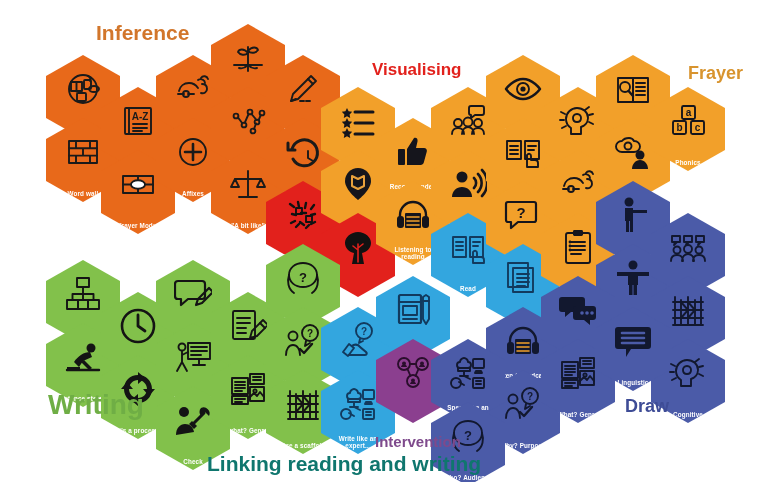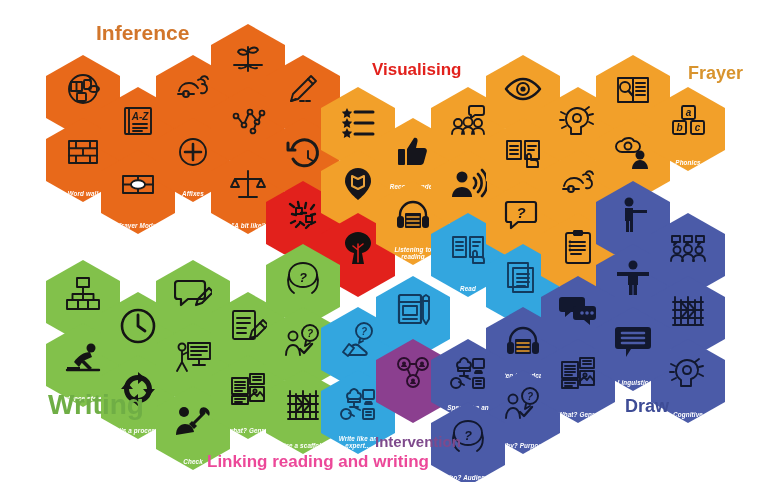--- a/index.html
+++ b/index.html
@@ -1,19 +1,19 @@
 <!DOCTYPE html>
 <html><head>
 <meta charset="utf-8">
 <style>
   html,body{margin:0;padding:0;background:#ffffff;}
   body{width:768px;height:482px;position:relative;overflow:hidden;
        font-family:"Liberation Sans","DejaVu Sans",sans-serif;}
 
-  #board{position:absolute;inset:0;width:768px;height:482px;font-style:italic;}
+  #board{position:absolute;inset:0;width:768px;height:482px;}
 
   .hex{position:absolute;width:74px;height:84px;
        clip-path:polygon(50% 0%,100% 25%,100% 75%,50% 100%,0% 75%,0% 25%);
        display:flex;flex-direction:column;align-items:center;
        justify-content:flex-end;box-sizing:border-box;padding-bottom:5px;}
 
   .hex .glyph{position:absolute;left:0;right:0;top:12px;height:44px;
        display:flex;align-items:center;justify-content:center;}
   .hex .glyph svg{width:38px;height:38px;display:block;}
 
@@ -34,21 +34,21 @@
   svg .f{fill:currentColor;}
   .c-voc svg{color:#1a1a1a;} .c-disc svg{color:#111111;} .c-read svg{color:#15151c;}
   .c-write svg{color:#141414;} .c-link svg{color:#123a5e;}
   .c-oracy svg{color:#12182f;} .c-inter svg{color:#2a0e2c;}
 
   .title{position:absolute;font-weight:700;white-space:nowrap;}
   #t-voc  {color:#D2762B;font-size:21px;left:96px; top:21px;}
   #t-disc {color:#E2211C;font-size:17px;left:372px;top:60px;}
   #t-read {color:#D8942E;font-size:18px;left:688px;top:63px;}
   #t-write{color:#6FAE45;font-size:28px;left:48px; top:389px;}
-  #t-link {color:#ec4899;font-size:17px;left:207px;top:452px;}
+  #t-link {color:#0f766e;font-size:21px;left:207px;top:452px;}
   #t-inter{color:#7E4A8C;font-size:15px;left:375px;top:423px;margin-top:10px;}
   #t-oracy{color:#3E4C96;font-size:18px;left:625px;top:396px;}
 </style>
 </head>
 <body>
 
 <div id="board">
     <div class="hex c-voc" style="left: 46px; top: 55px;">
       <span class="glyph">
         <svg viewBox="0 0 38 38">

